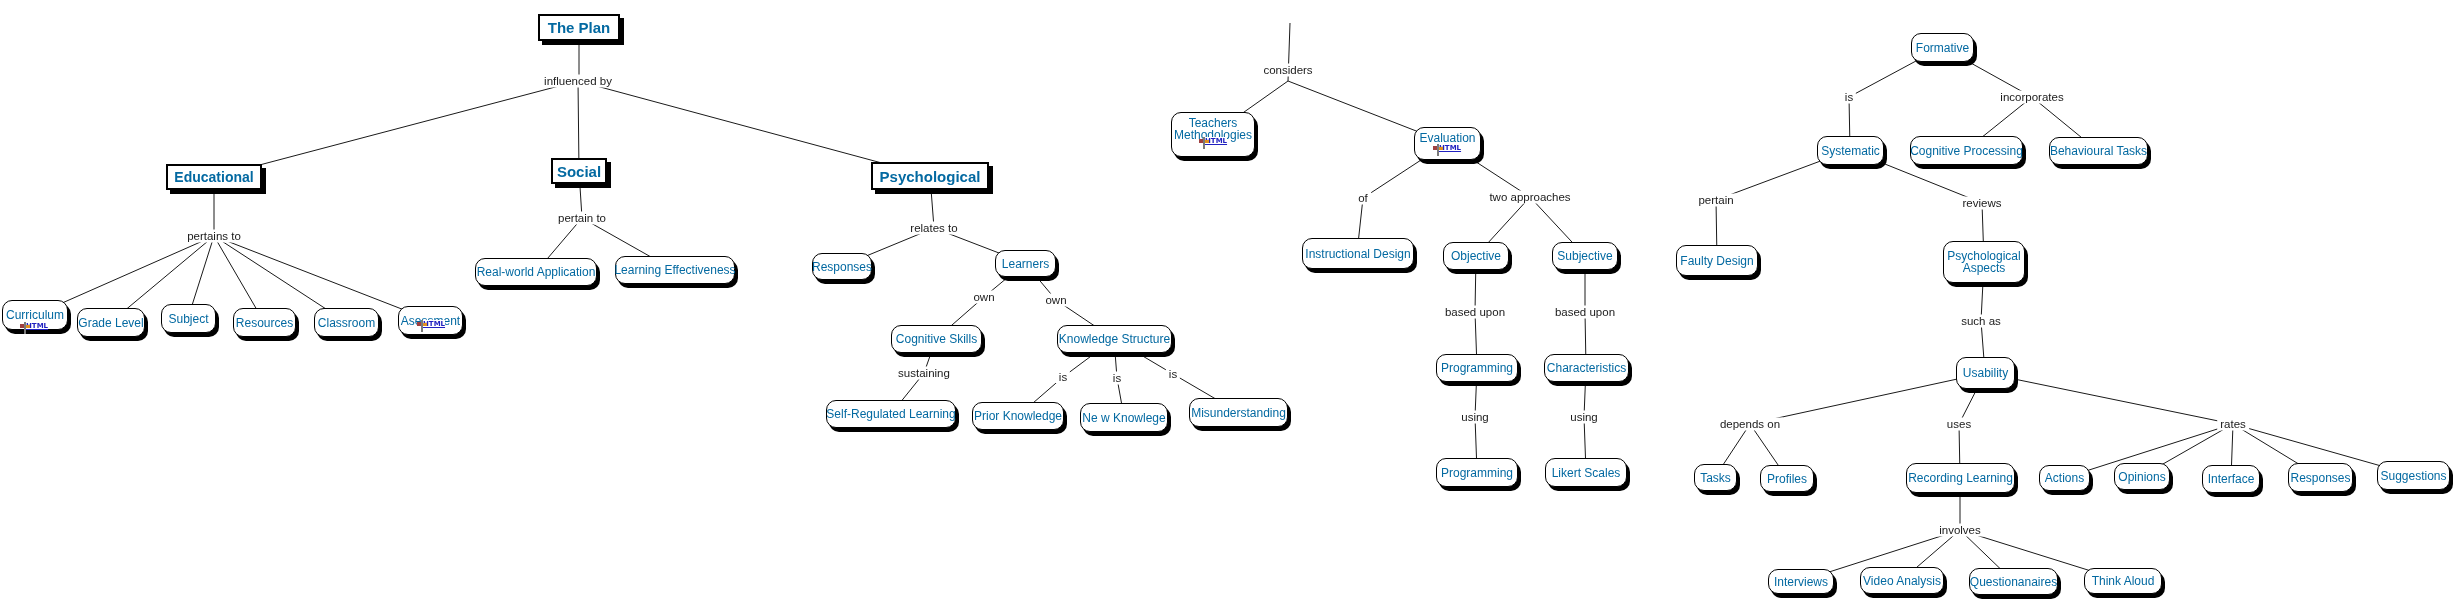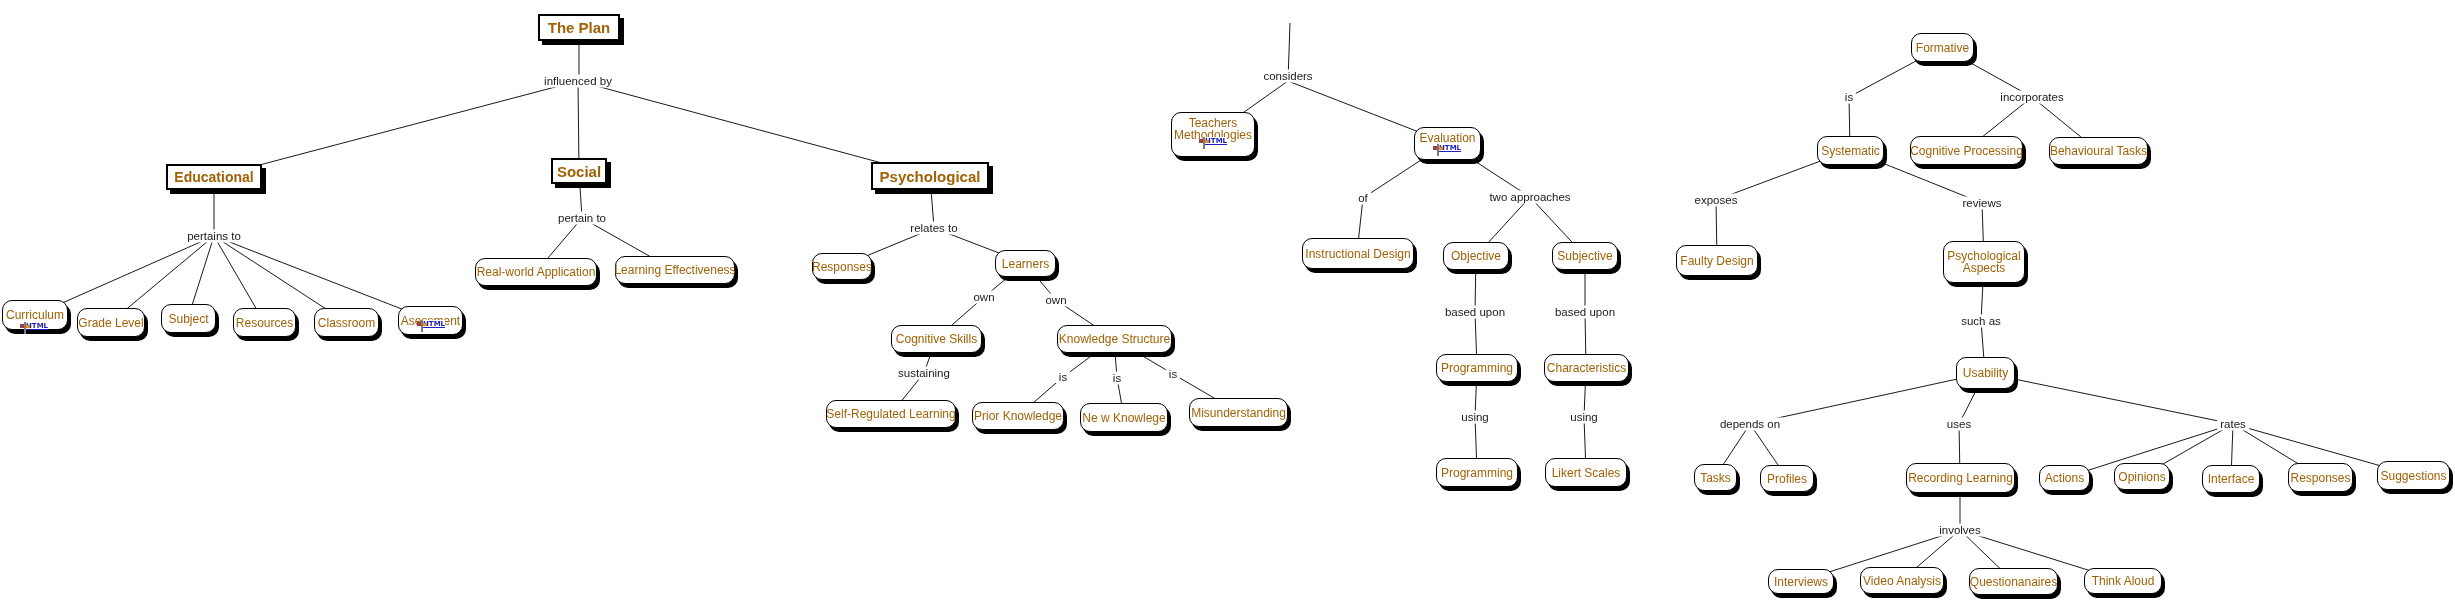--- a/index.html
+++ b/index.html
@@ -25,21 +25,21 @@
   }
 
   .node {
     position:absolute; z-index:3;
     background:#ffffff;
     border:1.5px solid #000;
     box-shadow:3px 4px 0 0 #000;
     display:flex; align-items:center; justify-content:center;
     text-align:center;
     box-sizing:border-box;
-    color:#a16207;
+    color:#0369a1;
   }
   .node.round {
     border-radius:10px;
     font-size:12px;
     line-height:12px;
     padding:10px 3px;
   }
   .node.round .nl { white-space:nowrap; }
   .node.round.wrap .nl { white-space:normal; }
   .node.rect {
@@ -238,21 +238,21 @@
   <div class="node round" style="left:972px;top:402px;width:92px;height:28px">
       <span class="nl">Prior Knowledge</span>
     </div>
   <div class="node round" style="left:1080px;top:403px;width:88px;height:29px">
       <span class="nl">Ne w Knowlege</span>
     </div>
   <div class="node round" style="left:1189px;top:398px;width:99px;height:29px">
       <span class="nl">Misunderstanding</span>
     </div>
 
-  <div class="link-label" style="left:1288px;top:76px">considers</div>
+  <div class="link-label" style="left:1288px;top:70px">considers</div>
   <div class="link-label" style="left:1363px;top:198px">of</div>
   <div class="link-label" style="left:1530px;top:197px">two approaches</div>
   <div class="link-label" style="left:1475px;top:312px">based upon</div>
   <div class="link-label" style="left:1585px;top:312px">based upon</div>
   <div class="link-label" style="left:1475px;top:417px">using</div>
   <div class="link-label" style="left:1584px;top:417px">using</div>
 
   <div class="node round wrap icon-room" style="left:1171px;top:112px;width:84px;height:45px">
       <span class="nl">Teachers Methodologies</span>
     </div>
@@ -276,21 +276,21 @@
     </div>
   <div class="node round" style="left:1436px;top:458px;width:82px;height:29px">
       <span class="nl">Programming</span>
     </div>
   <div class="node round" style="left:1545px;top:458px;width:82px;height:29px">
       <span class="nl">Likert Scales</span>
     </div>
 
   <div class="link-label" style="left:1849px;top:97px">is</div>
   <div class="link-label" style="left:2032px;top:97px">incorporates</div>
-  <div class="link-label" style="left:1716px;top:200px">exposes</div>
+  <div class="link-label" style="left:1716px;top:200px">pertain</div>
   <div class="link-label" style="left:1982px;top:203px">reviews</div>
   <div class="link-label" style="left:1981px;top:321px">such as</div>
   <div class="link-label" style="left:1750px;top:424px">depends on</div>
   <div class="link-label" style="left:1959px;top:424px">uses</div>
   <div class="link-label" style="left:2233px;top:424px">rates</div>
   <div class="link-label" style="left:1960px;top:530px">involves</div>
 
   <div class="node round" style="left:1911px;top:33px;width:63px;height:29px">
       <span class="nl">Formative</span>
     </div>

